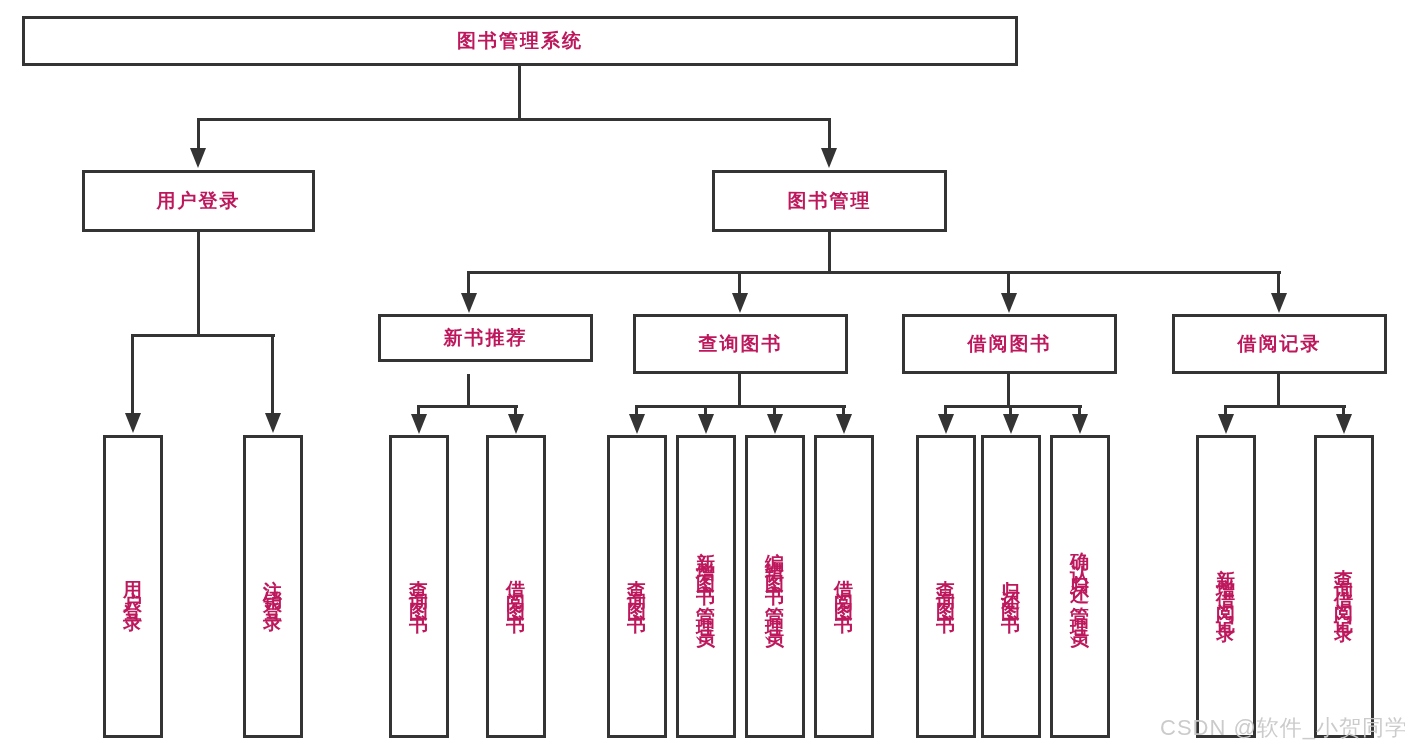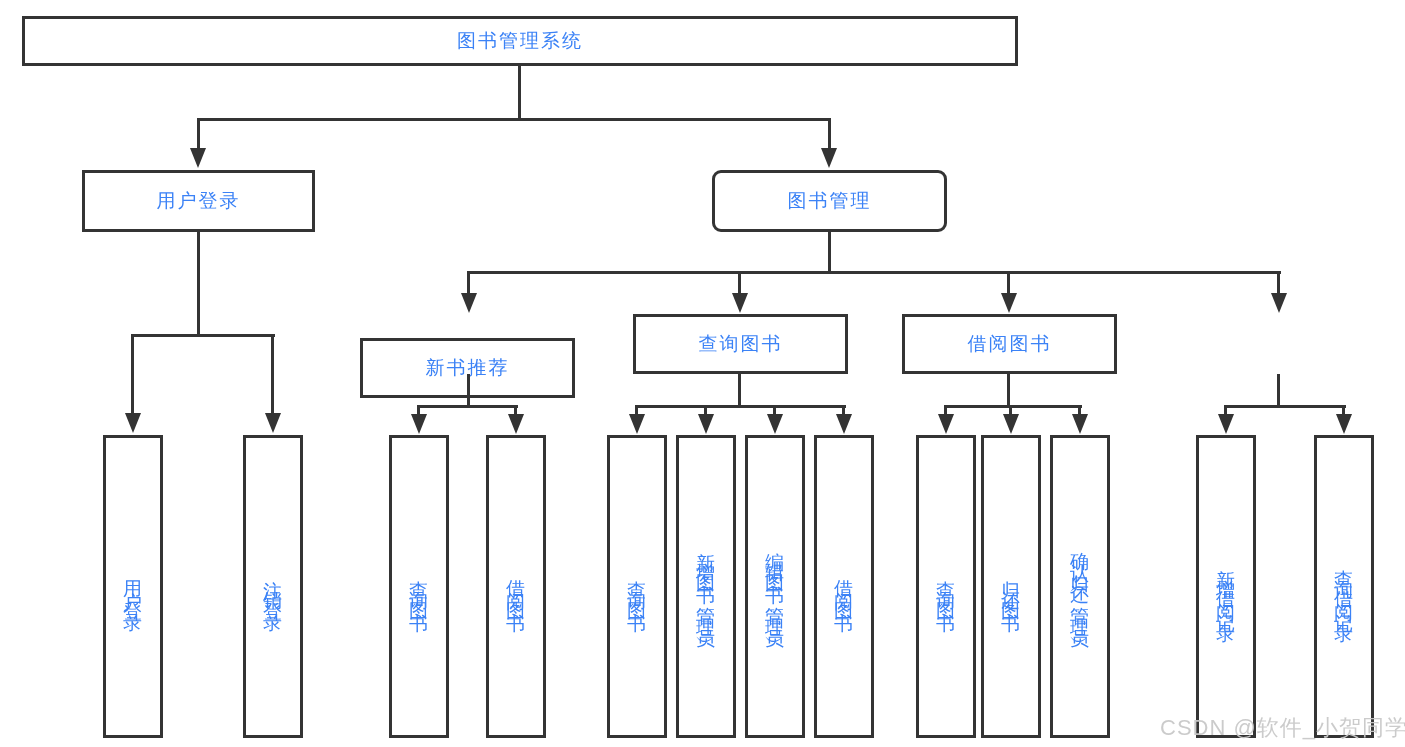--- a/index.html
+++ b/index.html
@@ -8,24 +8,25 @@
     width:1405px; height:747px;
     background:#ffffff;
     font-family:"Liberation Sans", sans-serif;
     overflow:hidden;
   }
   .node, .vnode {
     position:absolute;
     box-sizing:border-box;
     border:3px solid #343434;
     background:#ffffff;
-    color:#3b82f6;
+    color:#be185d;
     display:flex;
     align-items:center;
     justify-content:center;
+    font-weight:bold;
   }
   .node { font-size:19px; letter-spacing:2px; white-space:nowrap; }
   .vnode {
     writing-mode:vertical-rl;
     text-orientation:mixed;
     font-size:19px;
     letter-spacing:11px;
     line-height:1;
   }
   .vline { position:absolute; width:3px; background:#343434; }
@@ -55,43 +56,44 @@
   <div class="node" style="left:22px; top:16px; width:996px; height:50px;">图书管理系统</div>
 
   <div class="vline" style="left:518px; top:66px; height:54px;"></div>
   <div class="hline" style="left:197px; top:118px; width:634px;"></div>
   <div class="vline" style="left:197px; top:118px; height:32px;"></div>
   <div class="arrow" style="left:190px; top:148px;"></div>
   <div class="vline" style="left:828px; top:118px; height:32px;"></div>
   <div class="arrow" style="left:821px; top:148px;"></div>
 
   <div class="node" style="left:82px; top:170px; width:233px; height:62px;">用户登录</div>
-  <div class="node" style="left:712px; top:170px; width:235px; height:62px;border-radius:9px;">图书管理</div>
+  <div class="node" style="left:712px; top:170px; width:235px; height:62px;">图书管理</div>
 
   <div class="vline" style="left:197px; top:232px; height:102px;"></div>
   <div class="hline" style="left:131px; top:334px; width:144px;"></div>
   <div class="vline" style="left:131px; top:334px; height:81px;"></div>
   <div class="arrow" style="left:125px; top:413px;"></div>
   <div class="vline" style="left:271px; top:334px; height:81px;"></div>
   <div class="arrow" style="left:265px; top:413px;"></div>
 
   <div class="vline" style="left:828px; top:232px; height:42px;"></div>
   <div class="hline" style="left:467px; top:271px; width:814px;"></div>
   <div class="vline" style="left:467px; top:271px; height:24px;"></div>
   <div class="arrow" style="left:461px; top:293px;"></div>
   <div class="vline" style="left:738px; top:271px; height:24px;"></div>
   <div class="arrow" style="left:732px; top:293px;"></div>
   <div class="vline" style="left:1007px; top:271px; height:24px;"></div>
   <div class="arrow" style="left:1001px; top:293px;"></div>
   <div class="vline" style="left:1277px; top:271px; height:24px;"></div>
   <div class="arrow" style="left:1271px; top:293px;"></div>
 
-  <div class="node" style="left:360px; top:314px; width:215px; height:60px;margin-top:24px;">新书推荐</div>
+  <div class="node" style="left:378px; top:314px; width:215px; height:48px;">新书推荐</div>
   <div class="node" style="left:633px; top:314px; width:215px; height:60px;">查询图书</div>
   <div class="node" style="left:902px; top:314px; width:215px; height:60px;">借阅图书</div>
+  <div class="node" style="left:1172px; top:314px; width:215px; height:60px;">借阅记录</div>
 
   <div class="vline" style="left:467px; top:374px; height:34px;"></div>
   <div class="hline" style="left:417px; top:405px; width:101px;"></div>
   <div class="vline" style="left:417px; top:405px; height:11px;"></div>
   <div class="arrow" style="left:411px; top:414px;"></div>
   <div class="vline" style="left:514px; top:405px; height:11px;"></div>
   <div class="arrow" style="left:508px; top:414px;"></div>
 
   <div class="vline" style="left:738px; top:374px; height:34px;"></div>
   <div class="hline" style="left:635px; top:405px; width:211px;"></div>

